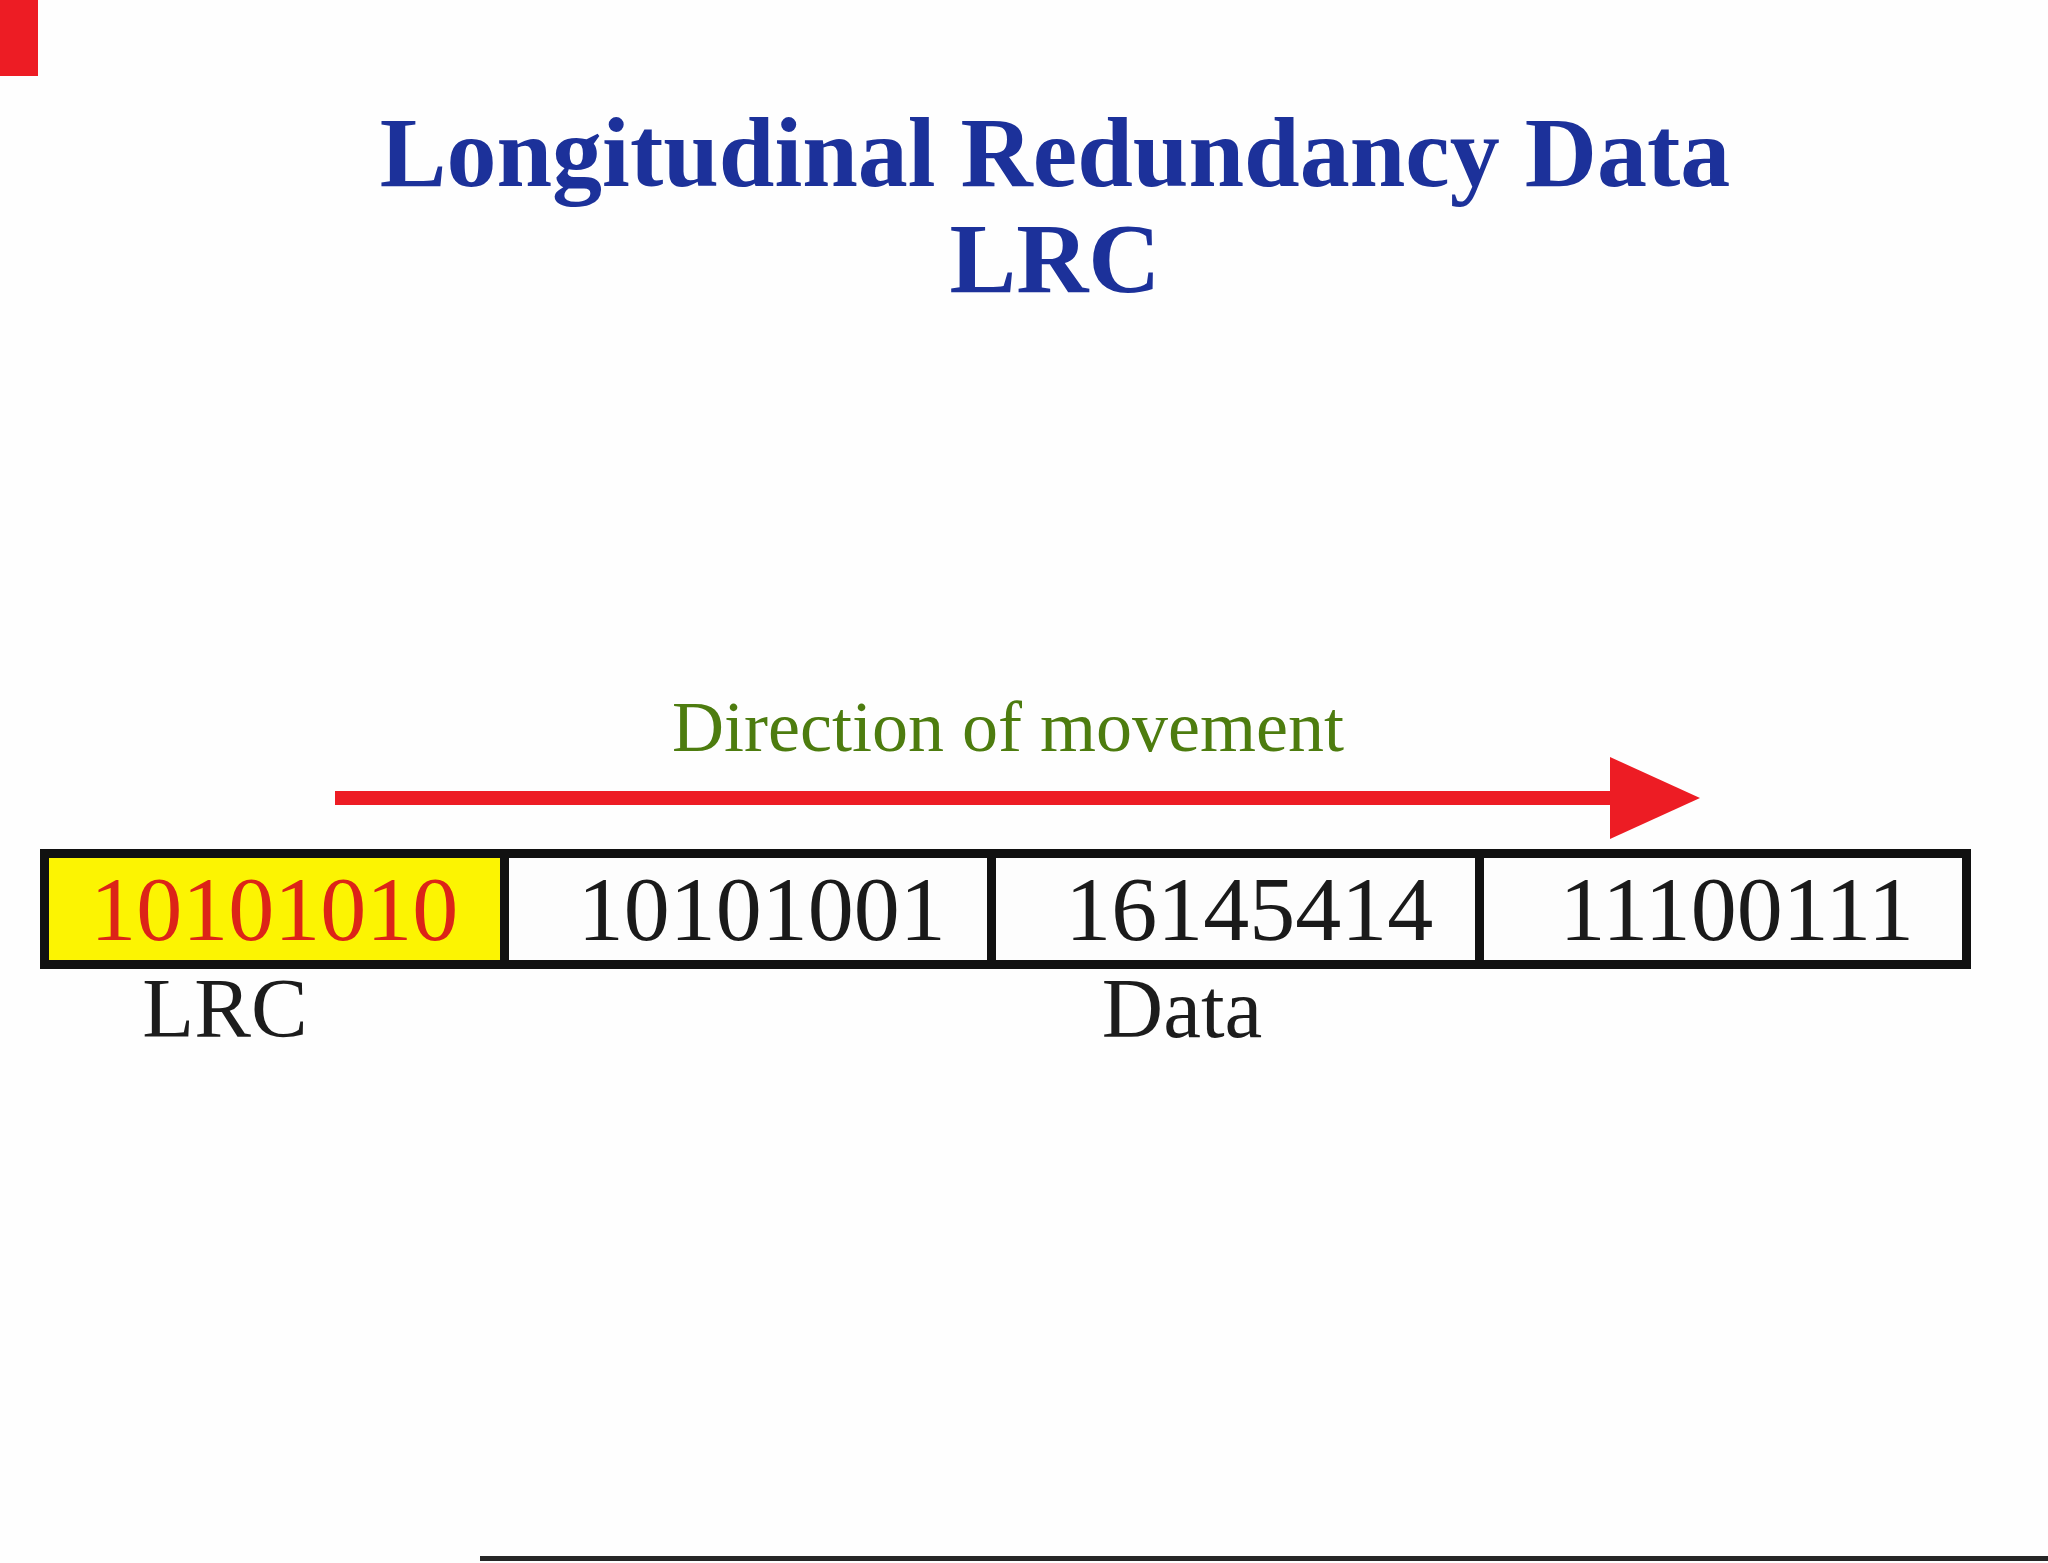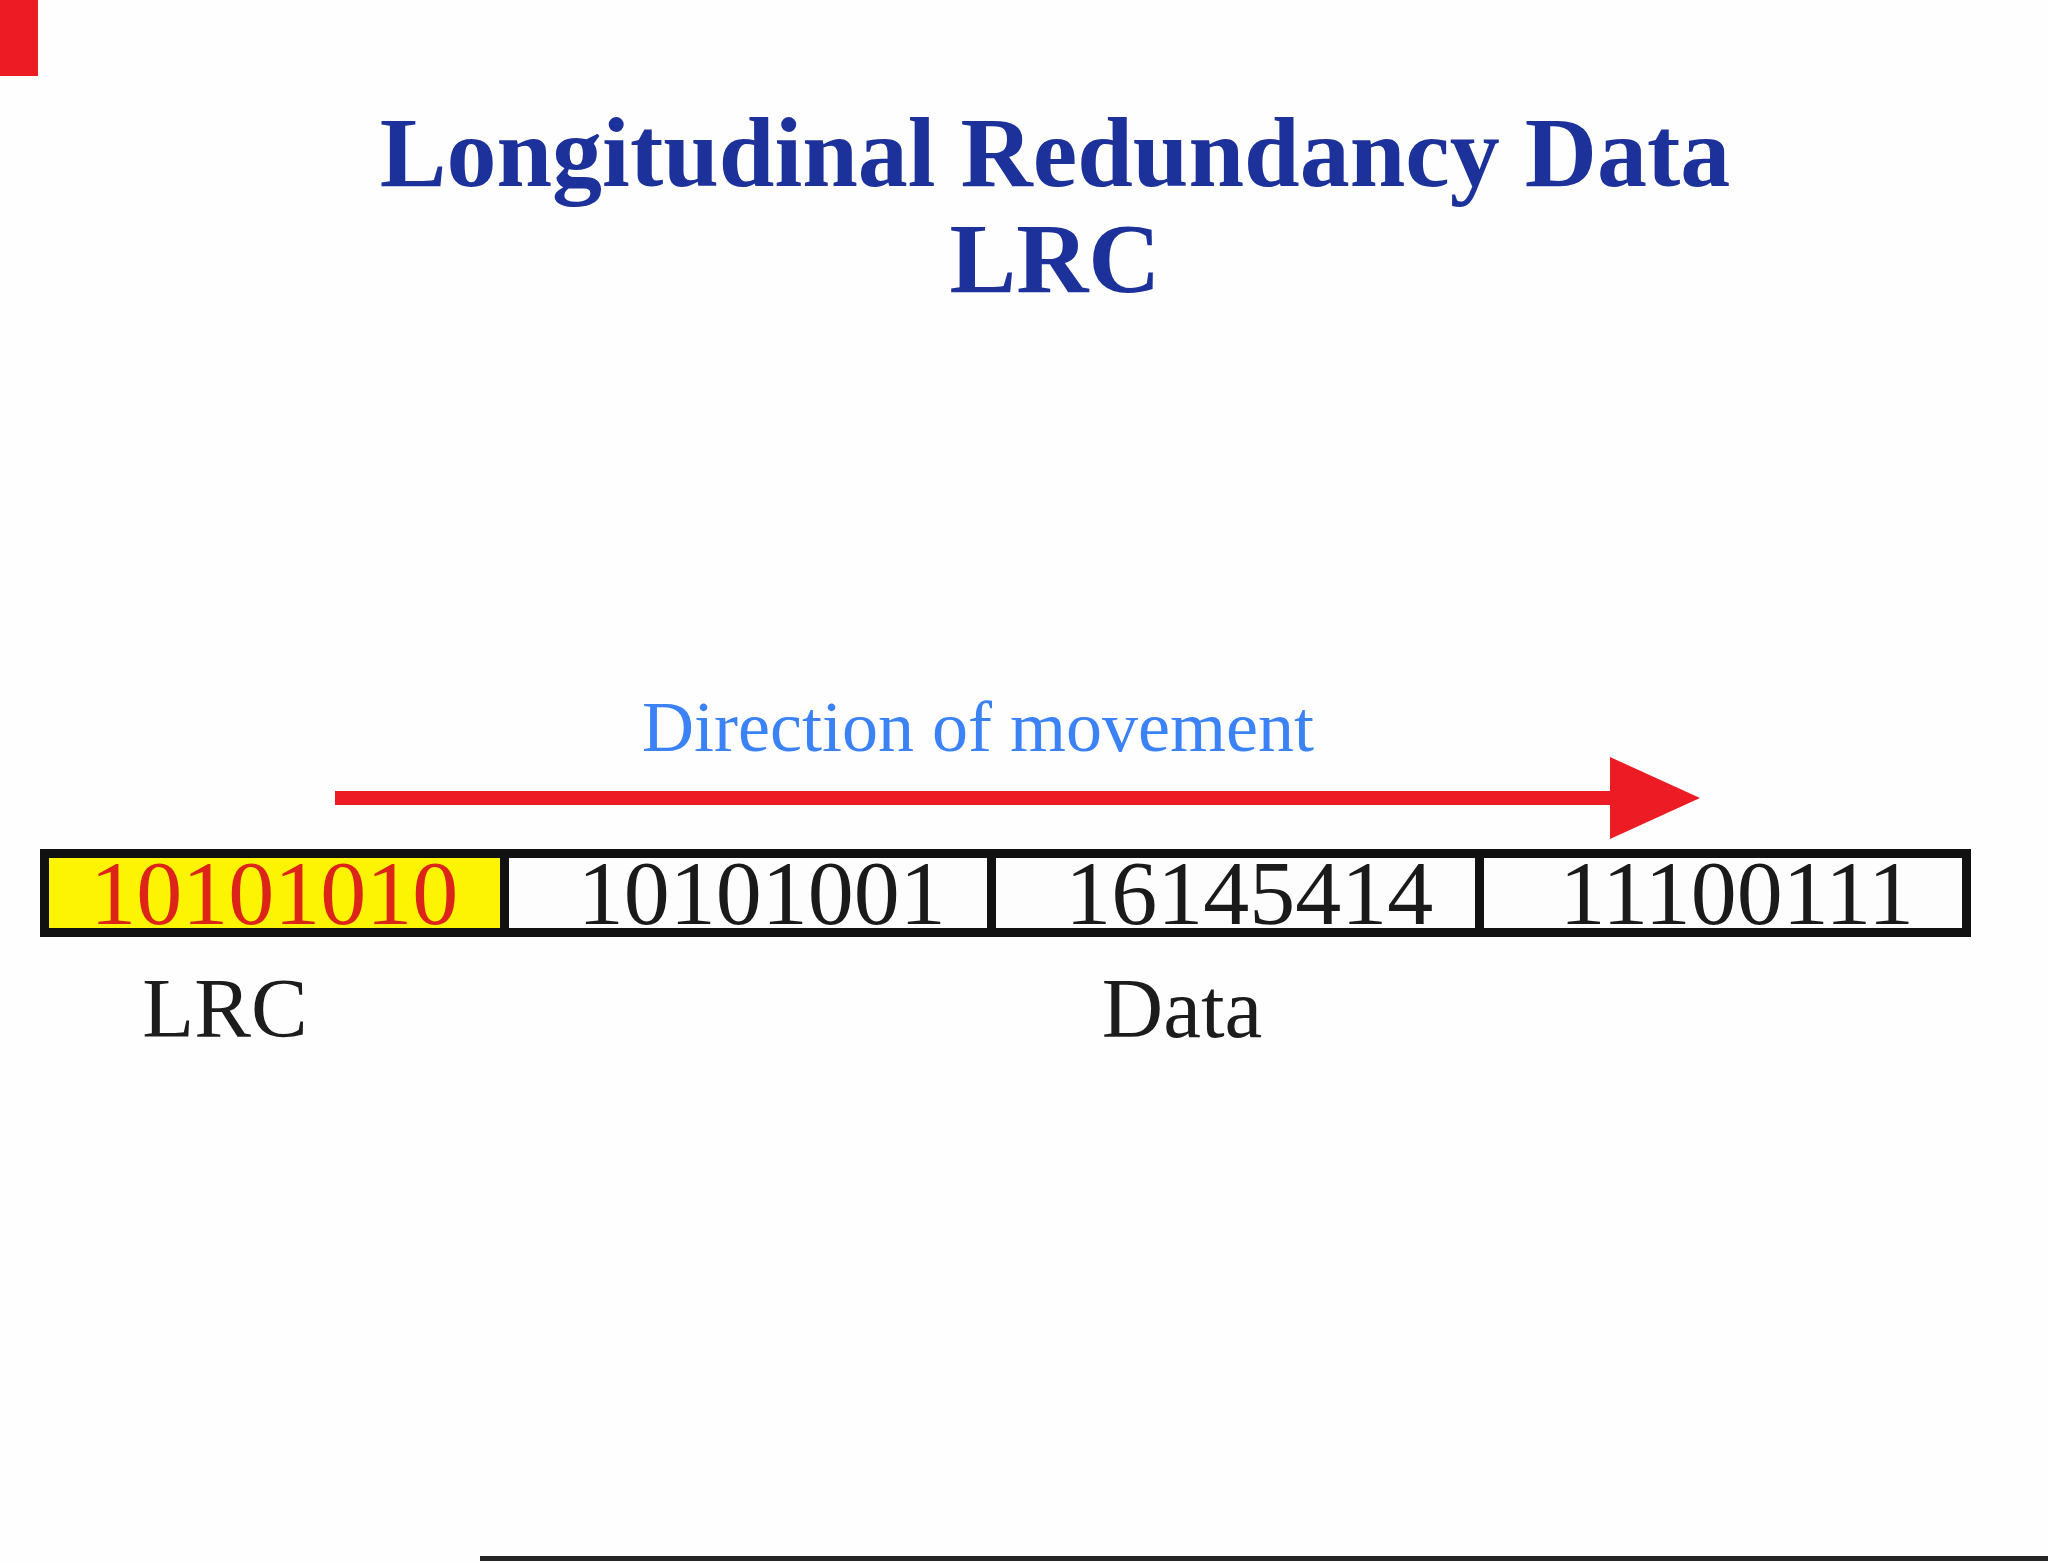--- a/index.html
+++ b/index.html
@@ -36,26 +36,26 @@
     white-space: nowrap;
     color: var(--title-blue, #1c319a);
     font-size: 100px;
     font-weight: bold;
     line-height: 106px;
   }
 
   
   .direction-label {
     position: absolute;
-    left: 978px;
+    left: 1008px;
     top: 686px;
     transform: translateX(-50%);
     white-space: nowrap;
     font-size: 72px;
-    color: #3b82f6;
+    color: #4d7c0f;
   }
 
   
   .arrow-line {
     position: absolute;
     left: 335px;
     top: 791px;
     width: 1285px;
     height: 14px;
     background: var(--arrow-red, #ed1c24);
@@ -70,21 +70,21 @@
     border-bottom: 41px solid transparent;
     border-left: 90px solid var(--arrow-red, #ed1c24);
   }
 
   
   .frame-row {
     position: absolute;
     left: 40px;
     top: 849px;
     width: 1931px;
-    height: 88px;
+    height: 120px;
     box-sizing: border-box;
     border: 9px solid var(--border-black, #111111);
     display: flex;
     background: #86efac;
     justify-content: center;
   }
   .cell {
     flex: 1 1 0;
     display: flex;
     align-items: center;

